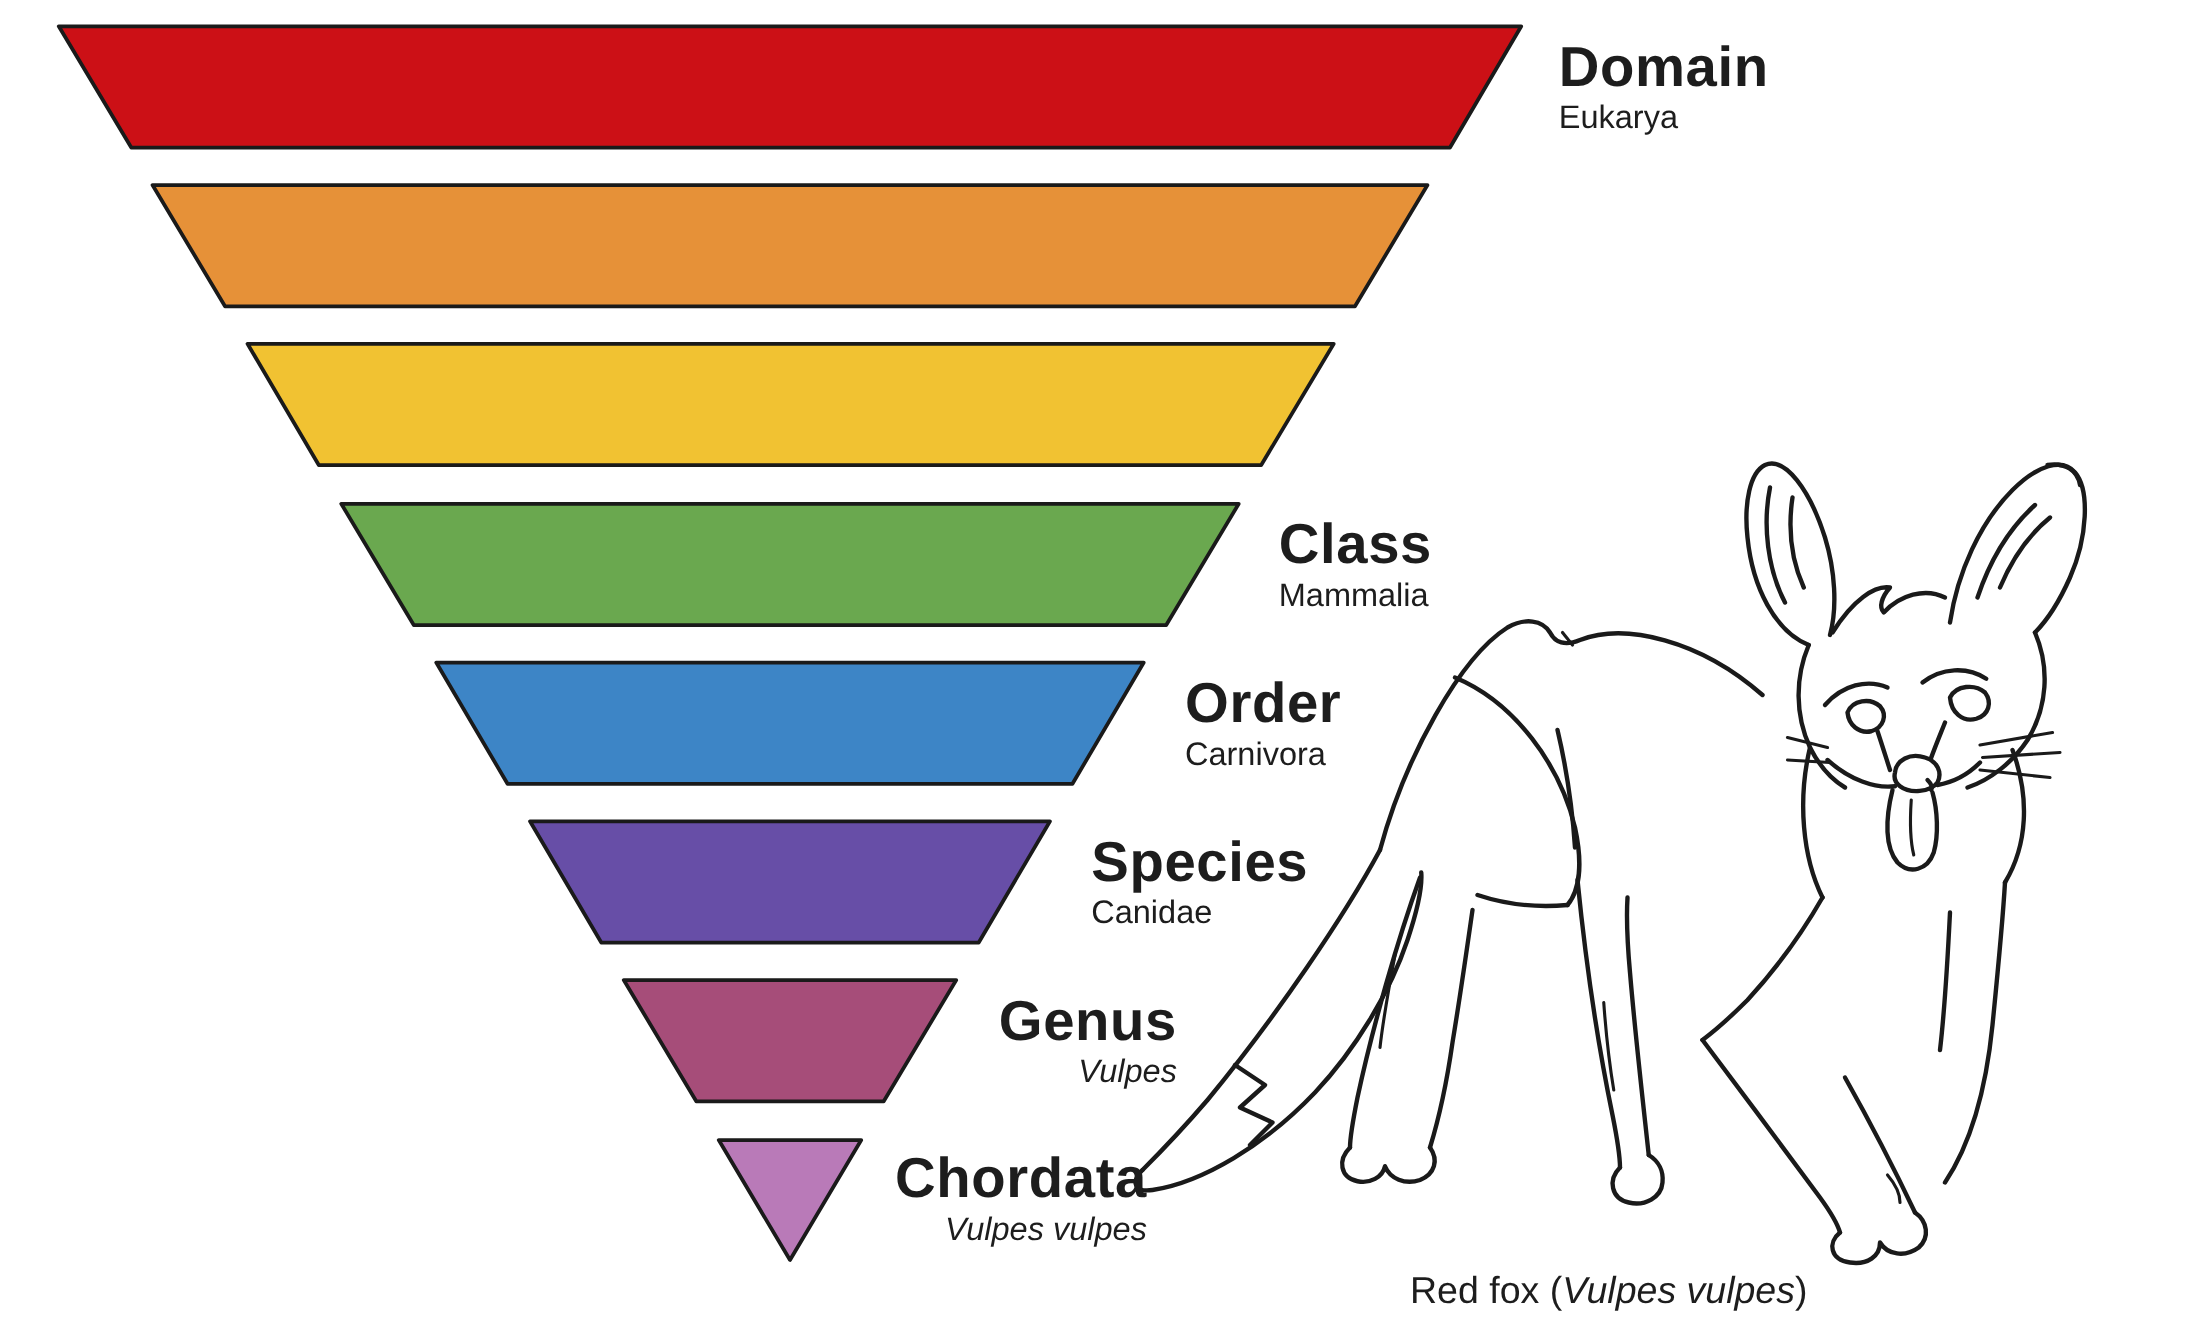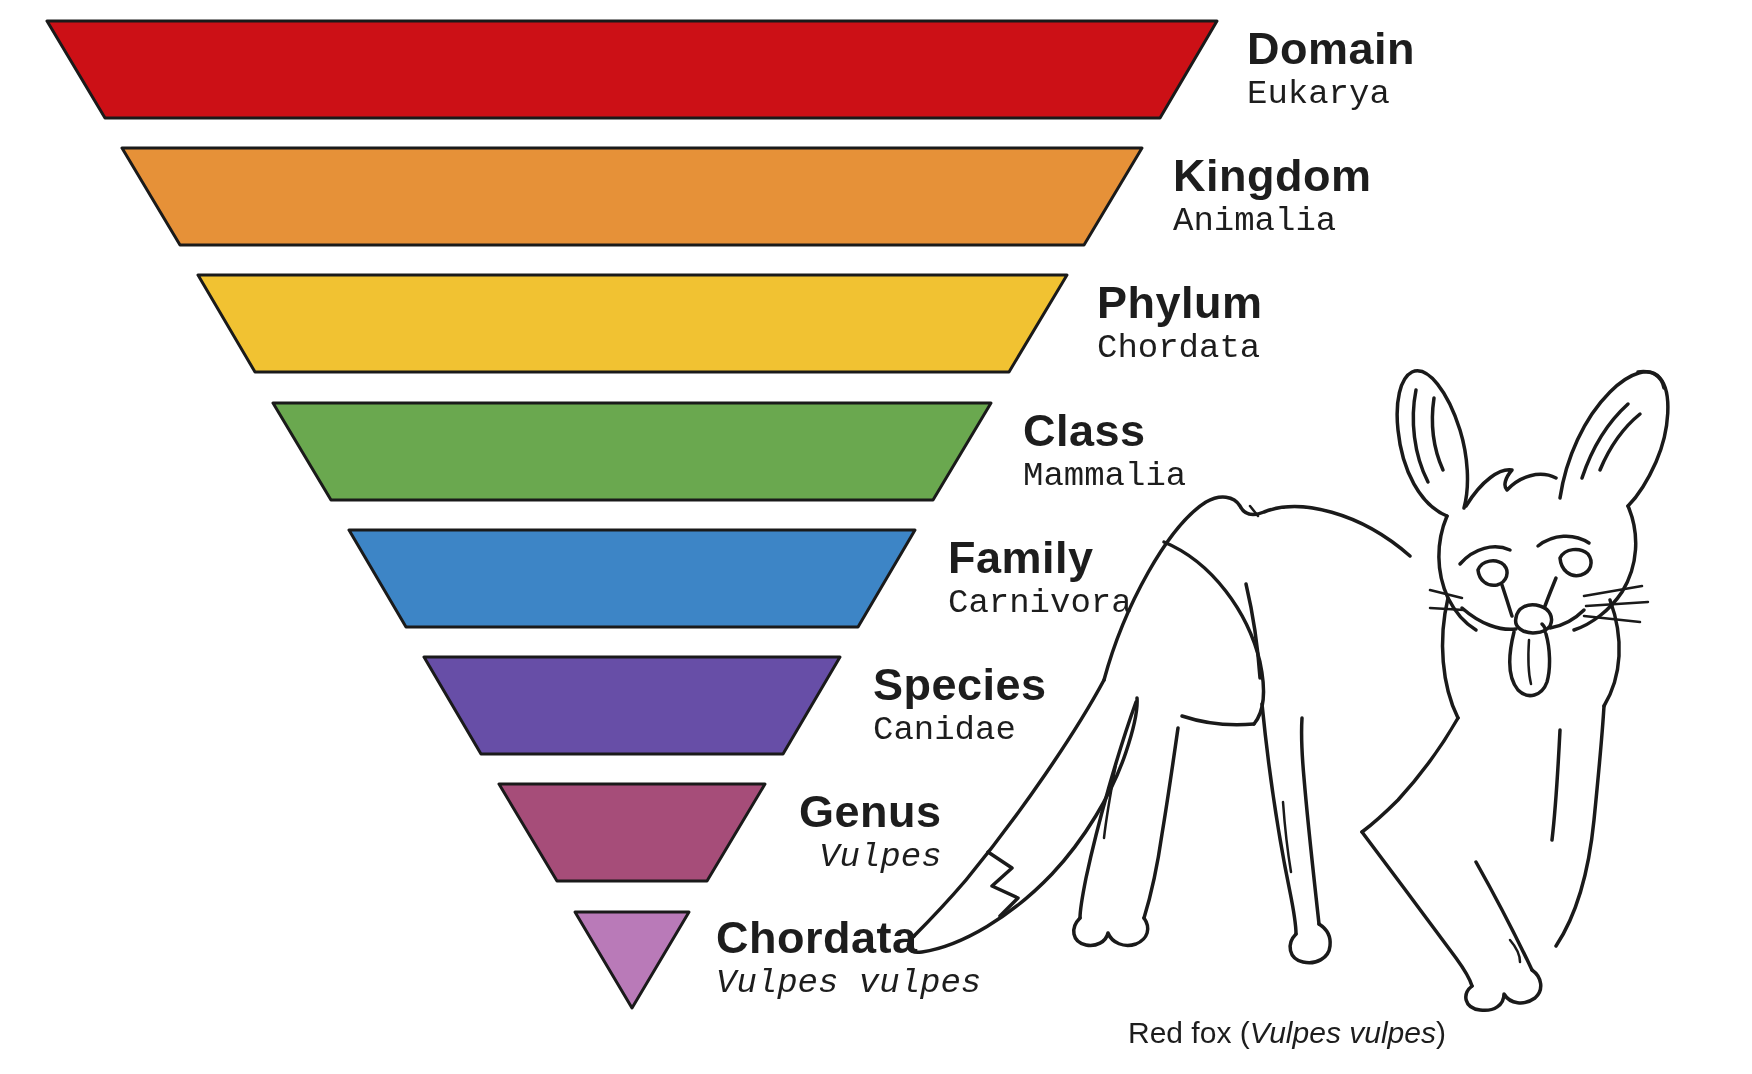--- a/index.html
+++ b/index.html
@@ -31,25 +31,24 @@
     color: #1d1d1d;
     white-space: nowrap;
   }
   .level-label .rank {
     font-size: 45px;
     font-weight: 700;
     line-height: 1.06;
     letter-spacing: 0.5px;
   }
   .level-label .taxon {
-    font-size: 34px;
+    font-size: 26px;
     font-weight: 400;
     line-height: 1.12;
     margin-top: 2px;
-    font-family: Liberation Mono, monospace;
   }
   .level-label .taxon.italic { font-style: italic; text-align: right; }
   #caption {
     position: absolute;
     left: 1128px;
     top: 1016px;
     font-size: 30px;
     color: #1d1d1d;
     white-space: nowrap;
     text-align: right;
@@ -132,34 +131,26 @@
       <path d="M 1604,706 C 1602,740 1598,780 1594,820 C 1590,860 1580,910 1556,946"></path>
       <path d="M 1560,730 C 1558,770 1556,806 1552,840"></path>
       <path stroke-width="2.5" d="M 1510,940 C 1516,947 1520,955 1520,962"></path>
     </g>
   </svg>
 
   <div class="level-label" style="left:1247px; top:69px">
     <div class="rank">Domain</div>
     <div class="taxon">Eukarya</div>
   </div>
-  <div class="level-label" style="left:1173px; top:196px">
-    <div class="rank">Kingdom</div>
-    <div class="taxon">Animalia</div>
-  </div>
-  <div class="level-label" style="left:1097px; top:323px">
-    <div class="rank">Phylum</div>
-    <div class="taxon">Chordata</div>
-  </div>
   <div class="level-label" style="left:1023px; top:451px">
     <div class="rank">Class</div>
     <div class="taxon">Mammalia</div>
   </div>
   <div class="level-label" style="left:948px; top:578px">
-    <div class="rank">Family</div>
+    <div class="rank">Order</div>
     <div class="taxon">Carnivora</div>
   </div>
   <div class="level-label" style="left:873px; top:705px">
     <div class="rank">Species</div>
     <div class="taxon">Canidae</div>
   </div>
   <div class="level-label" style="left:799px; top:832px">
     <div class="rank">Genus</div>
     <div class="taxon italic">Vulpes</div>
   </div>

